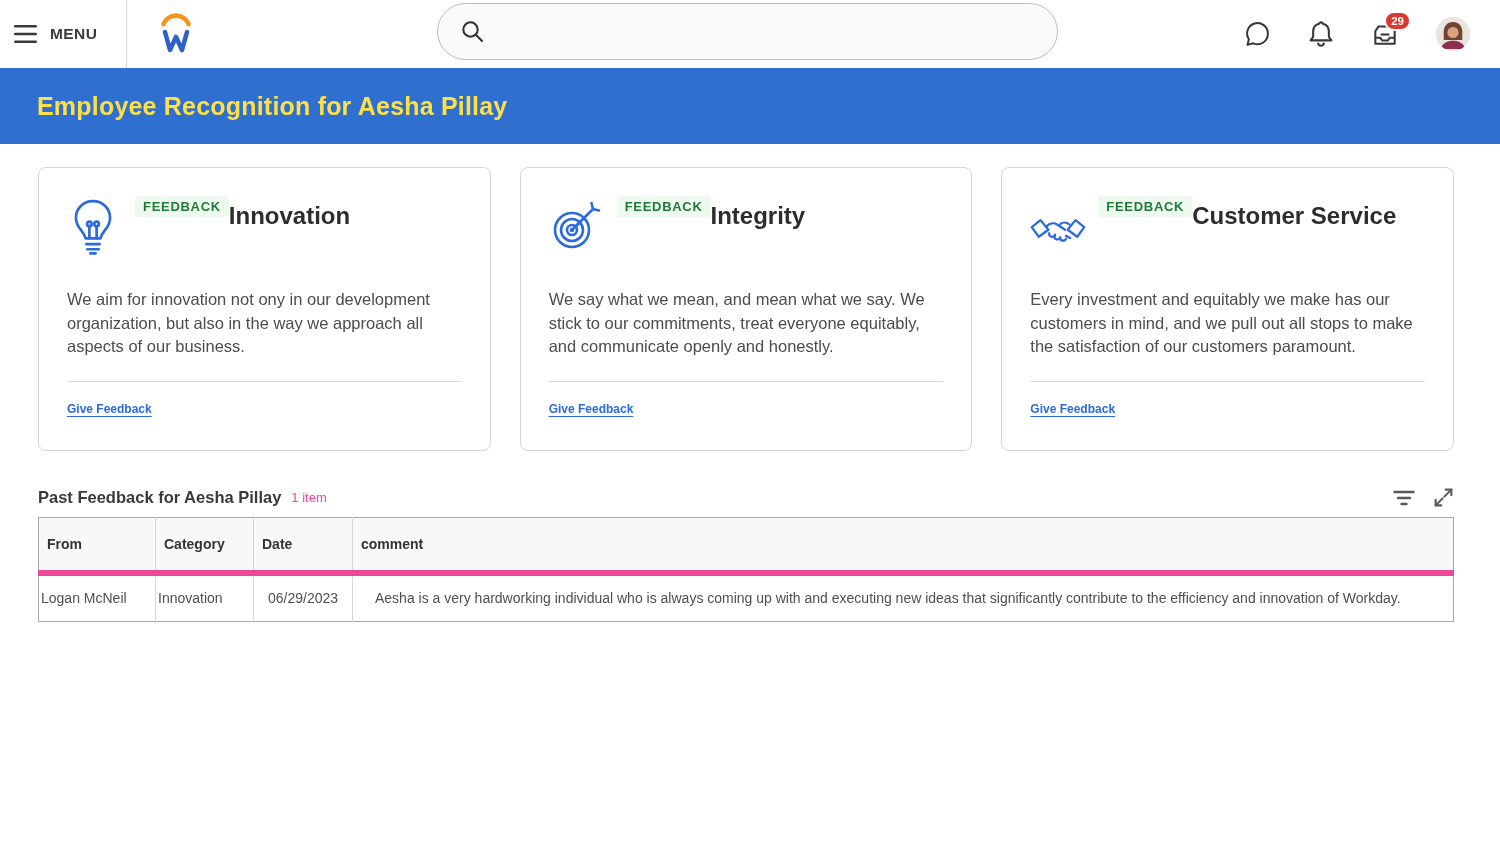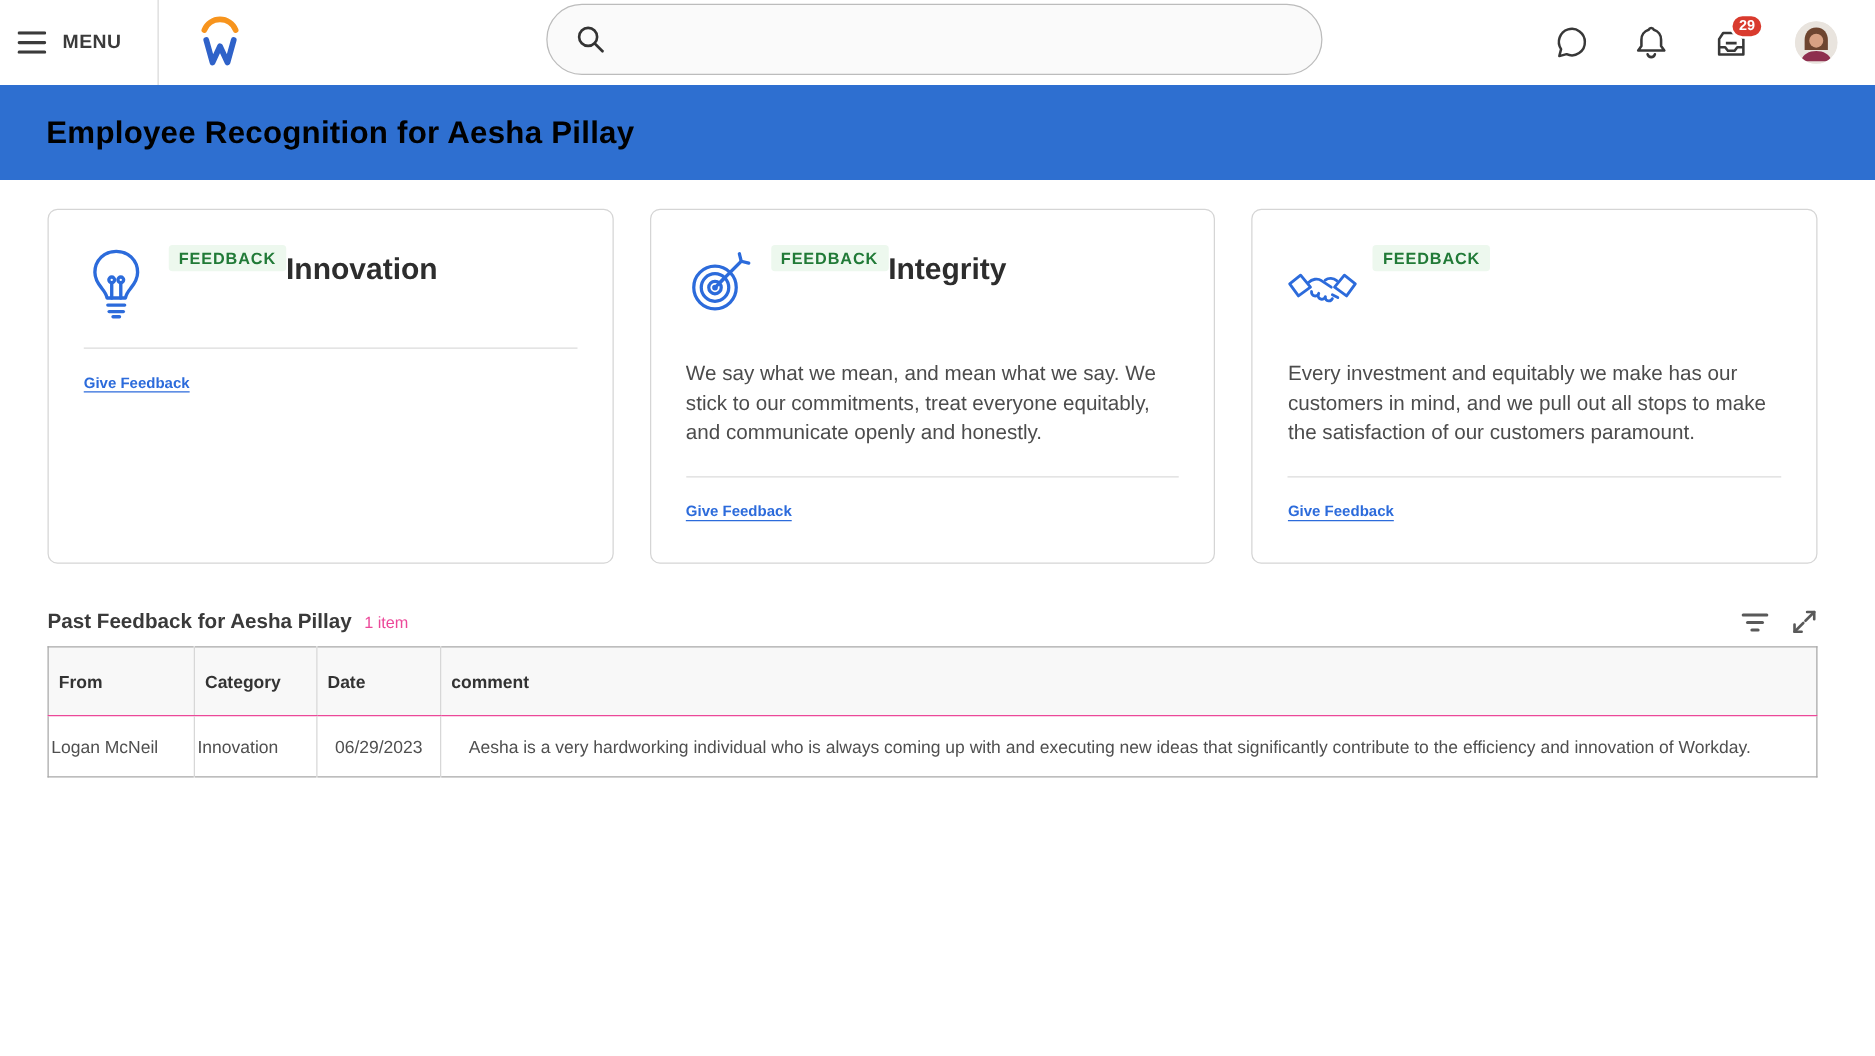--- a/index.html
+++ b/index.html
@@ -26,21 +26,21 @@
   .badge { position: absolute; top: -10px; right: -12px; min-width: 22px; height: 20px;
     background: var(--notification-red, #d93a2d); color: #fff; font-size: 11.5px; font-weight: bold;
     border-radius: 11px; display: flex; align-items: center; justify-content: center;
     padding: 0 5px; border: 2px solid #fff; }
   .avatar { width: 34px; height: 34px; border-radius: 50%; overflow: hidden; cursor: pointer;
     border: none; padding: 0; background: #e9e4de; }
 
   
   .page-header { height: 76px; background: var(--header-blue, #2e6fd0);
     display: flex; align-items: center; padding-left: 37px; }
-  .page-title { color: #000000; font-size: 25px; font-weight: bold; letter-spacing: .2px; }
+  .page-title { color: #fde047; font-size: 25px; font-weight: bold; letter-spacing: .2px; }
 
   
   .cards { display: flex; gap: 29px; margin: 23px 46px 0 38px; }
   .card { flex: 1; height: 284px; background: #fff; border: 1px solid #d5d5d5;
     border-radius: 8px; padding: 30px 28px; }
   .card-head { display: flex; gap: 16px; align-items: flex-start; }
   .card-icon { width: 52px; height: 58px; color: var(--link-blue, #2c6bdb); flex: none; }
   .card-titles { display: flex; flex-direction: row; align-items: flex-start; margin-top: -2px; }
   .feedback-badge { font-size: 13px; font-weight: bold; letter-spacing: .7px;
     color: var(--badge-green, #217a37); background: var(--badge-green-bg, #edf8ee);
@@ -61,21 +61,21 @@
     margin-left: 18px; display: flex; align-items: center; padding: 0; }
 
   table.grid { width: calc(100% - 84px); margin: 9px 46px 0 38px; border-collapse: collapse;
     table-layout: fixed; border: 1.5px solid #a8a8a8; }
   table.grid col.c-from { width: 117px; }
   table.grid col.c-category { width: 98px; }
   table.grid col.c-date { width: 99px; }
   table.grid thead tr { height: 55px; background: #f8f8f8; }
   table.grid tbody tr { height: 49px; background: #fff; }
   table.grid th { text-align: left; font-size: 14px; font-weight: bold; color: #333;
-    padding-left: 8px; border-right: 1px solid #d7d7d7; border-bottom: 1px solid #ec4899;
+    padding-left: 8px; border-right: 1px solid #d7d7d7; border-bottom: 6px solid #ec4899;
     vertical-align: middle; cursor: pointer; }
   table.grid th:last-child, table.grid td:last-child { border-right: none; }
   table.grid td { font-size: 14px; color: #4f4f4f; vertical-align: middle;
     border-right: 1px solid #d7d7d7; padding-left: 2px; }
   table.grid td.date-cell { text-align: center; padding-left: 0; }
   table.grid td.comment-cell { white-space: nowrap; overflow: hidden; padding-left: 22px; }
 </style>
 </head>
 <body>
 
@@ -167,20 +167,21 @@
             <path d="M15.5 44.5h13"></path>
               <path d="M16.5 49.5h11"></path>
               <path d="M19.5 53.5h5"></path>
           </svg>
         </span>
         <div class="card-titles">
           <span class="feedback-badge">FEEDBACK</span>
           <span class="card-title">Innovation</span>
         </div>
       </div>
+      <p class="card-body">We aim for innovation not ony in our development organization, but also in the way we approach all aspects of our business.</p>
       <hr class="card-divider">
       <a class="card-link">Give Feedback</a>
     </section>
 
     <section class="card">
       <div class="card-head">
         <span class="card-icon">
           <svg width="52" height="58" viewBox="0 0 52 54" fill="none" stroke="currentColor" stroke-width="2.6" stroke-linecap="round" stroke-linejoin="round">
             <circle cx="23" cy="30" r="17"></circle>
             <circle cx="23" cy="30" r="11"></circle>
@@ -210,20 +211,21 @@
             <path d="M19 15c3.5-3.5 8.5-4.5 12-2l9 6"></path>
             <path d="M45 13c-3-2.5-7.5-2.8-10.5-.4"></path>
             <path d="M22 23a3.4 3.4 0 0 0 6.6 1.6"></path>
             <path d="M28 26a3.4 3.4 0 0 0 6.6 1.6"></path>
             <path d="M34.5 28.5a3.4 3.4 0 0 0 6.5 1"></path>
             <path d="M41 26l5 2.5"></path>
           </svg>
         </span>
         <div class="card-titles">
           <span class="feedback-badge">FEEDBACK</span>
+          <span class="card-title">Customer Service</span>
         </div>
       </div>
       <p class="card-body">Every investment and equitably we make has our customers in mind, and we pull out all stops to make the satisfaction of our customers paramount.</p>
       <hr class="card-divider">
       <a class="card-link">Give Feedback</a>
     </section>
   </div>
 
   <div class="section-header">
     <span class="section-title">Past Feedback for Aesha Pillay</span>

